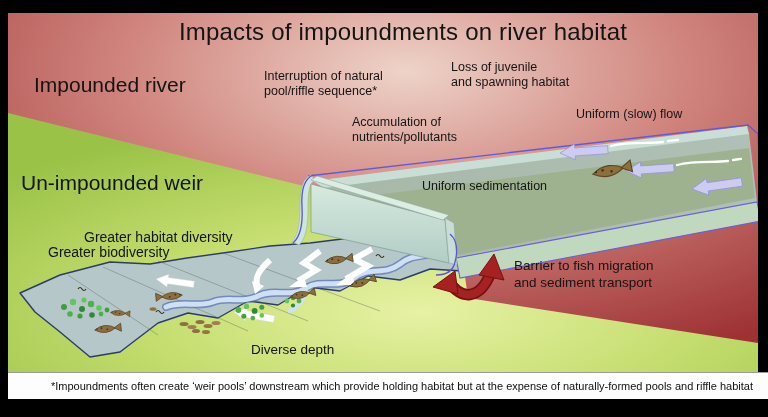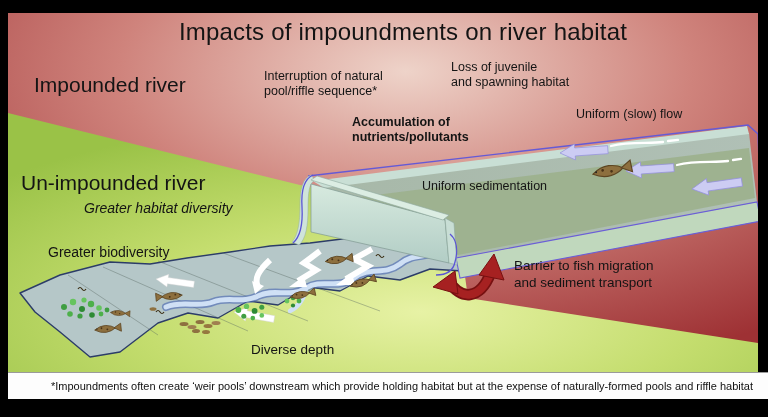--- a/index.html
+++ b/index.html
@@ -11,23 +11,23 @@
   .lbl span{display:block;}
   .title{left:0;top:5px;width:750px;padding-left:40px;box-sizing:border-box;
          text-align:center;font-size:24px;letter-spacing:.2px;}
   .sec-imp{left:26px;top:60px;font-size:21px;}
   .sec-unimp{left:13px;top:158px;font-size:21px;}
   .small{font-size:12.5px;line-height:15px;}
   .med{font-size:14px;}
   .interruption{left:256px;top:56px;}
   .loss{left:443px;top:47px;}
   .uflow{left:568px;top:94px;}
-  .accum{left:344px;top:102px;font-weight:bold;}
+  .accum{left:344px;top:102px;}
   .used{left:414px;top:166px;}
-  .habdiv{left:76px;top:187px;font-style:italic;}
+  .habdiv{left:76px;top:216px;}
   .biodiv{left:13px;top:231px;margin-left:27px;}
   .ddepth{left:221px;top:329px;font-size:13.5px;margin-left:22px;}
   .dflow{left:328px;top:306px;font-size:13.5px;}
   .barrier{left:506px;top:245px;font-size:13.5px;line-height:16.5px;}
   .footbar{position:absolute;left:8px;top:372px;width:750px;height:26px;background:#fdfdfd;
            border-top:1px solid #9a9a9a;display:flex;align-items:center;justify-content:flex-start;padding-left:43px;}
   .footbar span{font-size:11px;color:#101010;white-space:nowrap;}
 </style>
 </head>
 <body>
@@ -194,21 +194,21 @@
       <g>
         <path d="M441,268 C452,287 472,288 483,259" fill="none" stroke="#771111" stroke-width="11.5"></path>
         <path d="M441,268 C452,287 472,288 483,259" fill="none" stroke="#a62121" stroke-width="8"></path>
         <polygon points="425,274 447,258 450,281" fill="#a62121" stroke="#771111" stroke-width="1"></polygon>
         <polygon points="486,241 496,267 471,262" fill="#a62121" stroke="#771111" stroke-width="1"></polygon>
       </g>
     </svg>
 
     <div class="lbl title">Impacts of impoundments on river habitat</div>
     <div class="lbl sec-imp">Impounded river</div>
-    <div class="lbl sec-unimp">Un-impounded river</div>
+    <div class="lbl sec-unimp">Un-impounded weir</div>
 
     <div class="lbl small interruption">
       <span>Interruption of natural</span>
       <span>pool/riffle sequence*</span>
     </div>
     <div class="lbl small loss">
       <span>Loss of juvenile</span>
       <span>and spawning habitat</span>
     </div>
     <div class="lbl small uflow">Uniform (slow) flow</div>

